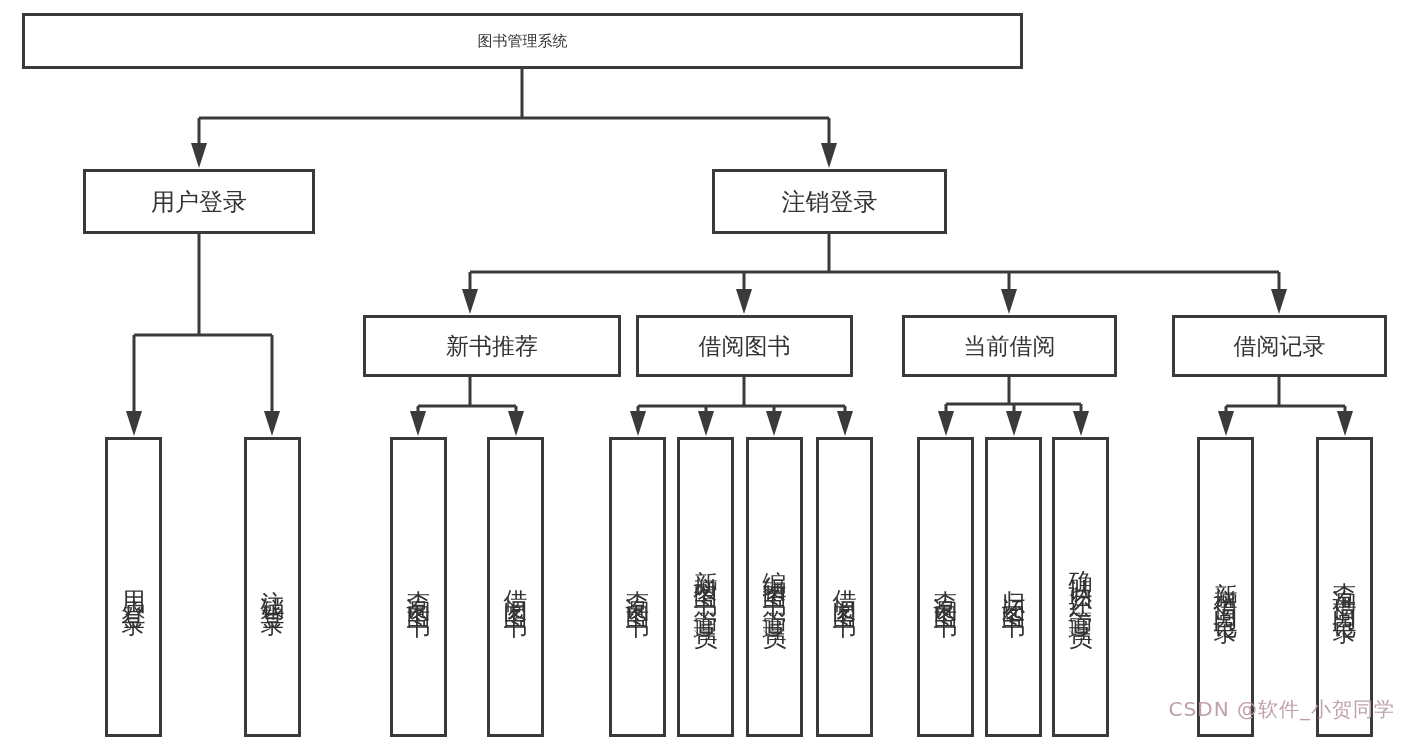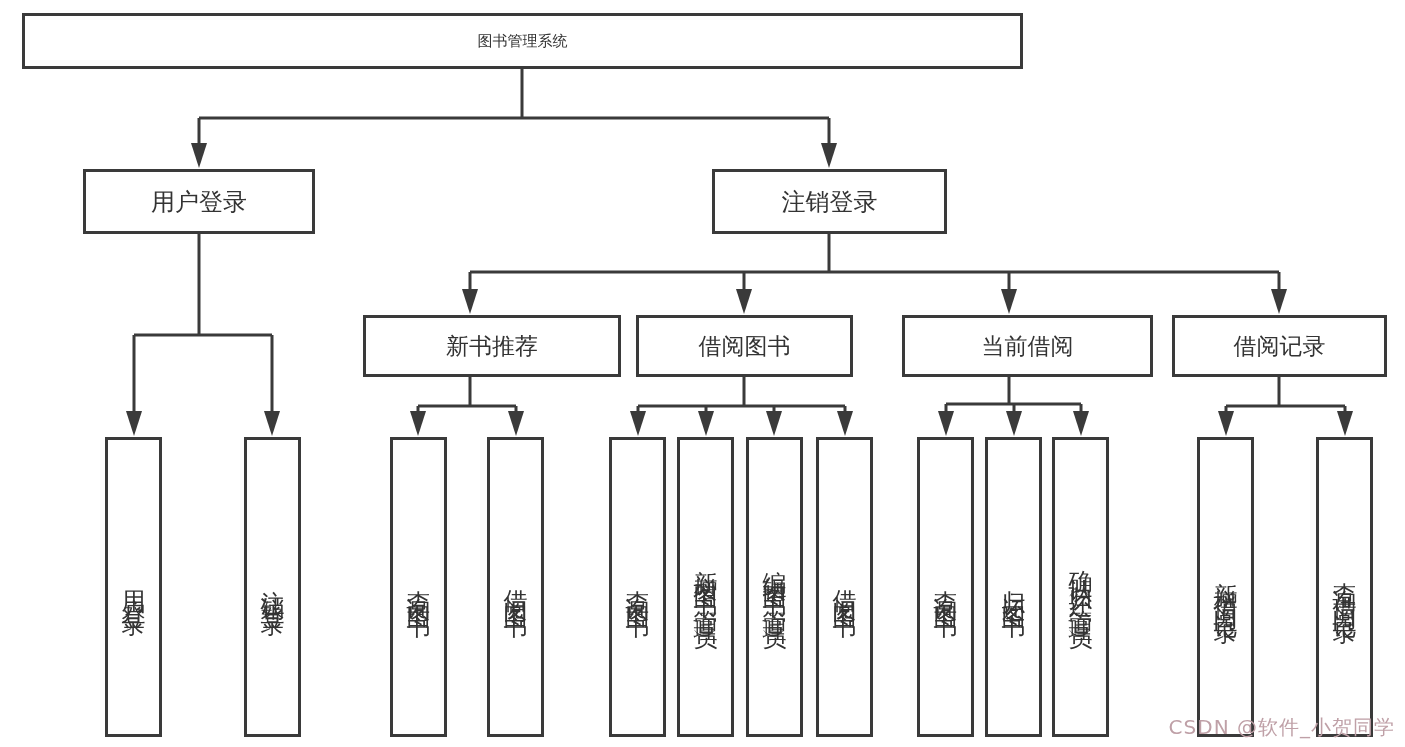--- a/index.html
+++ b/index.html
@@ -58,21 +58,21 @@
     writing-mode: vertical-rl;
     text-orientation: mixed;
     font-size: 24px;
     letter-spacing: 8px;
     line-height: 1;
     white-space: nowrap;
   }
   .watermark {
     position: absolute;
     right: 10px;
-    bottom: 6px;
+    bottom: 24px;
     font-size: 20px;
     letter-spacing: 1px;
     color: #bfa0a7;
     z-index: 3;
     white-space: nowrap;
   }
 </style>
 </head>
 <body>
 
@@ -138,21 +138,21 @@
   <div class="node node-l2" style="left:712px; width:235px;">
     <span>注销登录</span>
   </div>
 
   <div class="node node-l3" style="left:363px; width:258px;">
     <span>新书推荐</span>
   </div>
   <div class="node node-l3" style="left:636px; width:217px;">
     <span>借阅图书</span>
   </div>
-  <div class="node node-l3" style="left:902px; width:251px;">
+  <div class="node node-l3" style="left:902px; width:215px;">
     <span>当前借阅</span>
   </div>
   <div class="node node-l3" style="left:1172px; width:215px;">
     <span>借阅记录</span>
   </div>
 
   <div class="leaf" style="left:105px;">
     <span class="vtext">用户登录</span>
   </div>
   <div class="leaf" style="left:244px;">

